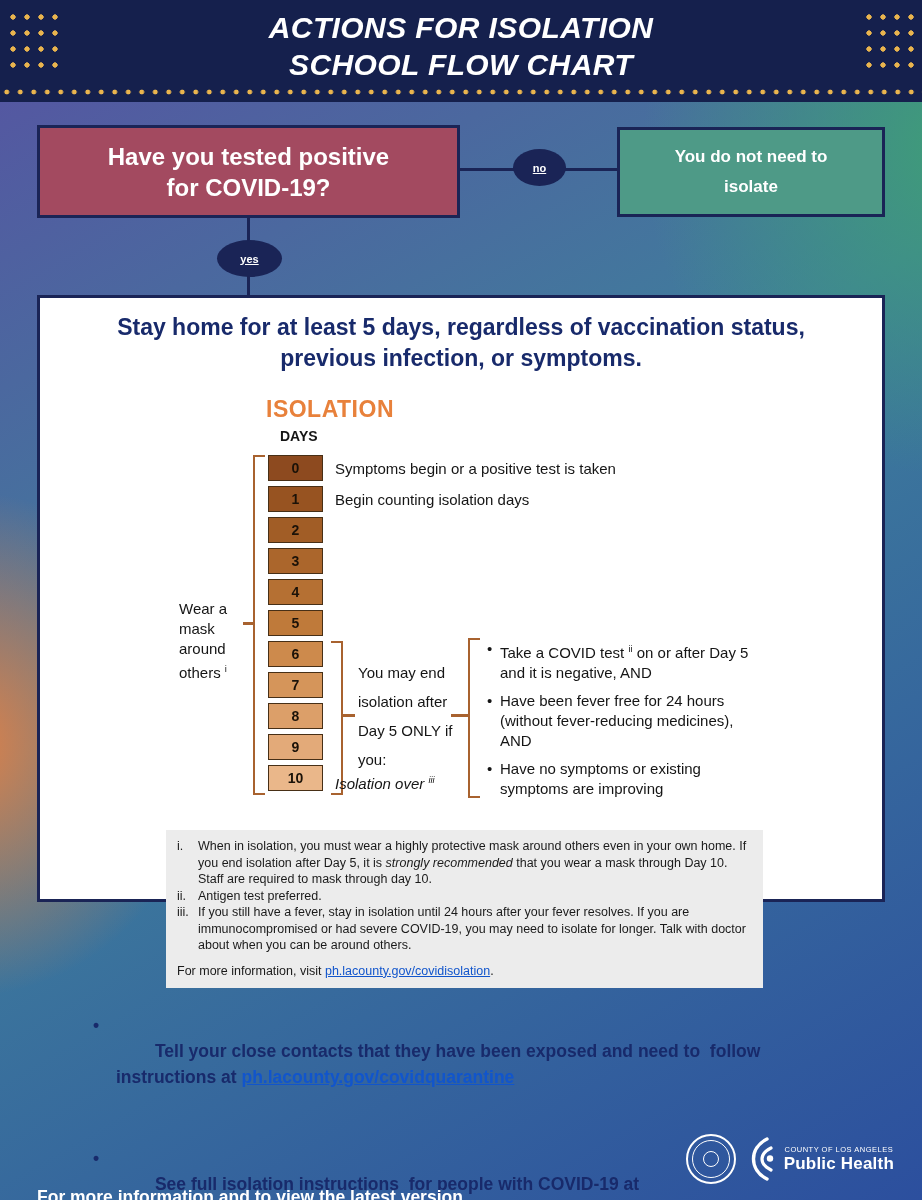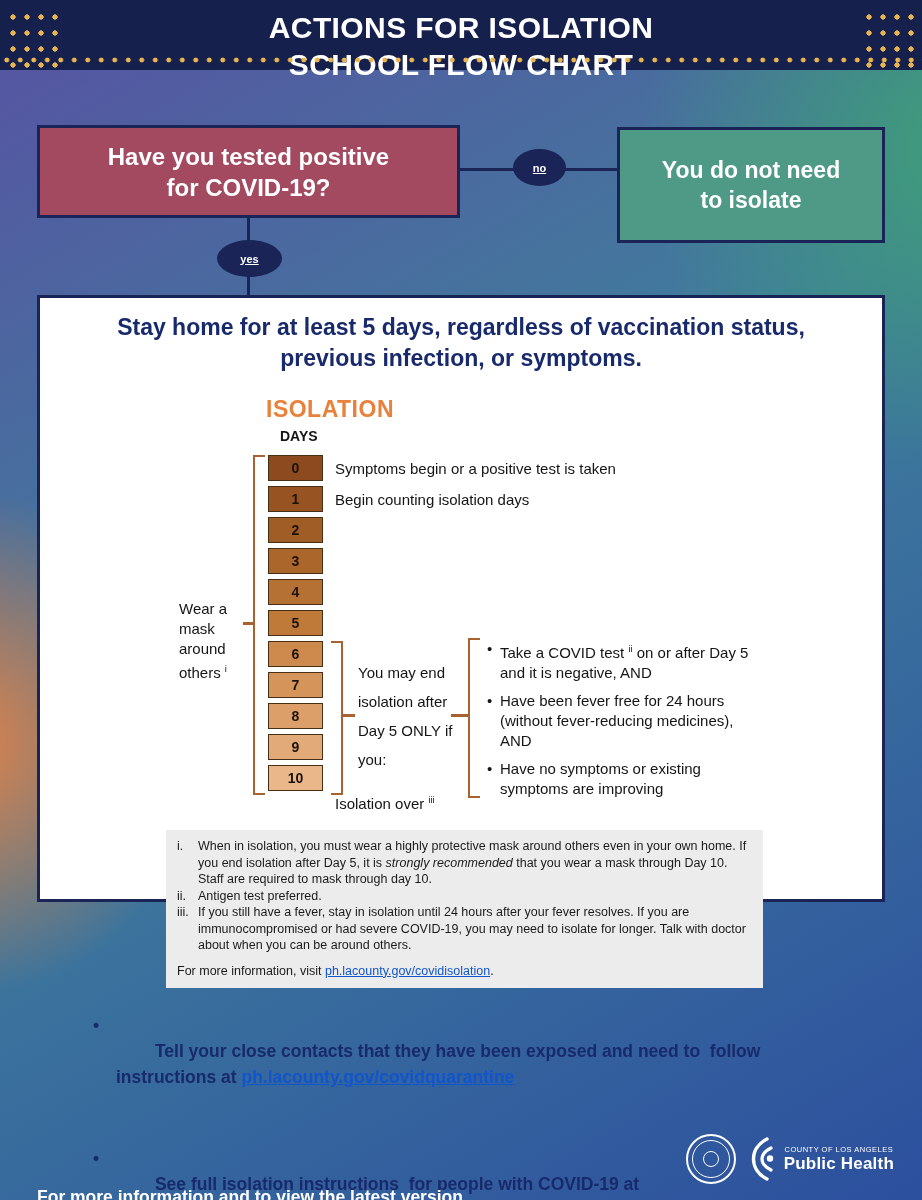--- a/index.html
+++ b/index.html
@@ -5,55 +5,55 @@
   html,body { margin:0; padding:0; }
   body { font-family:"Liberation Sans", sans-serif; }
   .page {
     position:relative; width:922px; height:1200px; overflow:hidden;
     background:
       radial-gradient(ellipse 42% 34% at -4% 62%, #e08148 0%, rgba(224,129,72,0) 62%),
       radial-gradient(ellipse 52% 42% at 104% 12%, #3f9d78 0%, rgba(63,157,120,0) 66%),
       linear-gradient(150deg, #5752a2 0%, #3f7e9c 45%, #2c4f9e 100%);
   }
   
-  .banner { position:absolute; left:0; top:0; width:100%; height:70px; background:#15204d; }
+  .banner { position:absolute; left:0; top:0; width:100%; height:102px; background:#15204d;font-style:italic; }
   .titles { position:absolute; left:0; right:0; top:9px; text-align:center; color:#fff; font-weight:bold; font-size:30px; line-height:37px; letter-spacing:0.4px; }
   .dot-grid { position:absolute; top:9px; width:54px; height:66px;
     background-image:radial-gradient(circle, #eab54e 2.4px, rgba(234,181,78,0) 2.9px);
     background-size:14px 16px; }
   .dot-grid.left { left:6px; } .dot-grid.right { right:6px; }
   .dot-row { position:absolute; left:0; bottom:4px; width:100%; height:12px;
     background-image:radial-gradient(circle, #eab54e 2.2px, rgba(234,181,78,0) 2.7px);
     background-size:13.5px 12px; background-repeat:repeat-x; }
   
   .qbox, .abox { position:absolute; border:3px solid #1a2456; box-sizing:border-box; color:#fff;
     font-weight:bold; display:flex; align-items:center; justify-content:center; text-align:center; }
   .qbox { left:37px; top:125px; width:423px; height:93px; background:#a34a60; font-size:24px; line-height:31px; padding:0 50px;justify-content:center; }
-  .abox { left:617px; top:127px; width:268px; height:116px; background:#4e9a87; font-size:23px; line-height:30px; padding:0 34px; }
+  .abox { left:617px; top:127px; width:268px; height:90px; background:#4e9a87; font-size:17px; line-height:30px; padding:0 34px; }
   .conn-h { position:absolute; left:458px; top:168px; width:161px; height:3px; background:#1a2456; }
   .conn-v { position:absolute; left:247px; top:216px; width:3px; height:80px; background:#1a2456; }
   .oval { position:absolute; background:#1a2456; color:#fff; font-weight:bold; font-size:11px;
     display:flex; align-items:center; justify-content:center; border-radius:50%;text-decoration:underline; }
   .oval.no  { left:513px; top:149px; width:53px; height:37px; }
   .oval.yes { left:217px; top:240px; width:65px; height:37px; }
   
   .panel { position:absolute; left:37px; top:295px; width:848px; height:607px; background:#fff;
     border:3px solid #1a2456; box-sizing:border-box; }
   .heading { position:absolute; left:60px; right:60px; top:14px; margin:0; text-align:center;
     font-size:23px; line-height:31px; color:#182a6b; font-weight:bold; }
   .iso-title  { position:absolute; left:226px; top:98px;  font-size:23px; font-weight:bold; color:#e8813b; letter-spacing:0.5px; }
   .days-label { position:absolute; left:240px; top:130px; font-size:14px; font-weight:bold; color:#151515; }
   .days-col { position:absolute; left:228px; top:157px; display:flex; flex-direction:column; gap:5px; }
   .day-box { width:55px; height:26px; border:1.5px solid #472f16; box-sizing:border-box;
     display:flex; align-items:center; justify-content:center; font-size:14px; font-weight:bold; color:#1b1208; }
   .note { position:absolute; font-size:15px; line-height:20px; color:#151515; }
   .n0 { left:295px; top:161px; } .n1 { left:295px; top:192px; }
   .mask-note { left:139px; top:301px; width:68px; }
   .end-note  { left:318px; top:360px; width:110px; line-height:29px; }
-  .n11 { left:295px; top:492px; }
+  .n11 { left:295px; top:472px;font-style:italic; }
   sup { font-size:0.62em; }
   .bracket { position:absolute; }
   .tick { position:absolute; background:#a8622f; height:2.5px; }
   .mask-bracket { left:213px; top:157px; width:10px; height:336px;
     border-left:2.5px solid #a8622f; border-top:2.5px solid #a8622f; border-bottom:2.5px solid #a8622f; }
   .mask-tick { left:203px; top:324px; width:10px; }
   .end-bracket { left:291px; top:343px; width:10px; height:150px;
     border-right:2.5px solid #a8622f; border-top:2.5px solid #a8622f; border-bottom:2.5px solid #a8622f; }
   .end-tick { left:301px; top:416px; width:14px; }
   .crit-tick { left:411px; top:416px; width:17px; }

